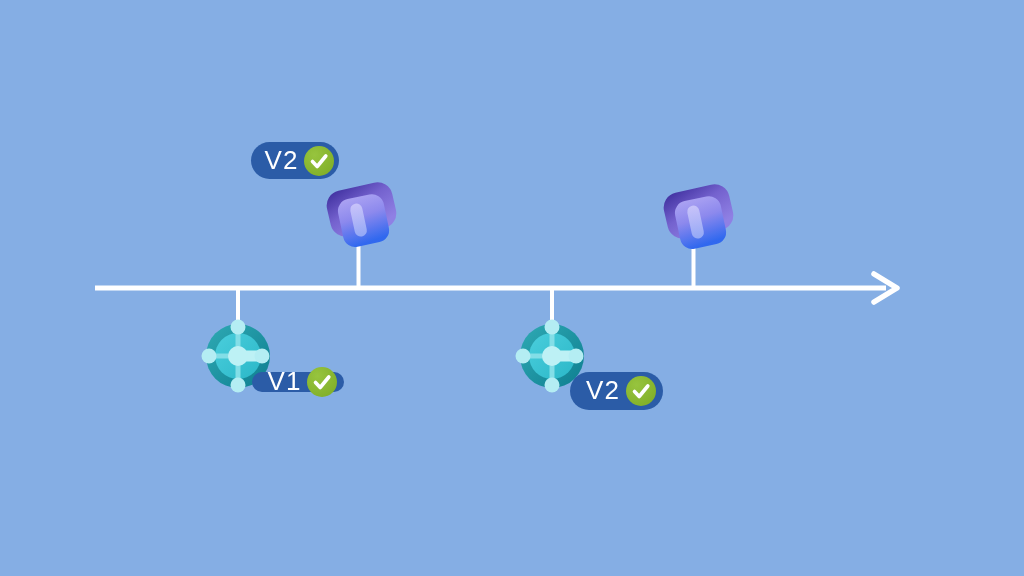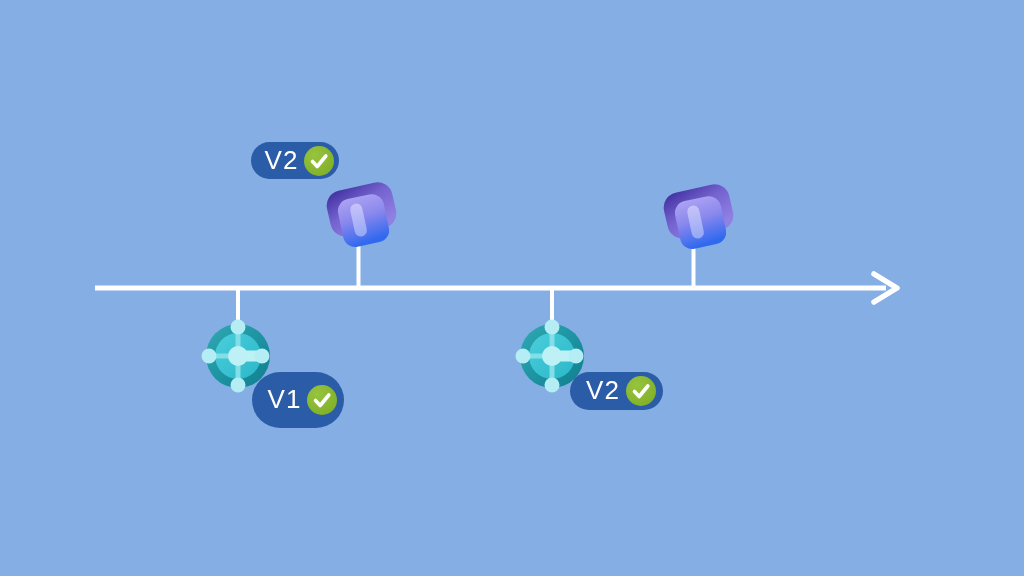--- a/index.html
+++ b/index.html
@@ -129,21 +129,21 @@
 
   <div class="badge" style="left:251px;top:142px;width:88px">
     <span class="label">V2</span>
     <svg class="check" viewBox="0 0 30 30">
       <circle cx="15" cy="15" r="15" fill="url(#greenGrad)"></circle>
       <path d="M8.5 15.5 L13.2 20.5 L21.8 10" fill="none" stroke="#FFFFFF" stroke-width="3.6" stroke-linecap="round" stroke-linejoin="round"></path>
     </svg>
   </div>
 
 
-  <div class="badge" style="left:252px;top:372px;width:92px;height:56px">
+  <div class="badge" style="left:252px;top:372px;width:92px;height:20px">
     <span class="label">V1</span>
     <svg class="check" viewBox="0 0 30 30">
       <circle cx="15" cy="15" r="15" fill="url(#greenGrad)"></circle>
       <path d="M8.5 15.5 L13.2 20.5 L21.8 10" fill="none" stroke="#FFFFFF" stroke-width="3.6" stroke-linecap="round" stroke-linejoin="round"></path>
     </svg>
   </div>
 
   <div class="badge" style="left:570px;top:372px;width:93px;height:38px">
     <span class="label">V2</span>
     <svg class="check" viewBox="0 0 30 30">

